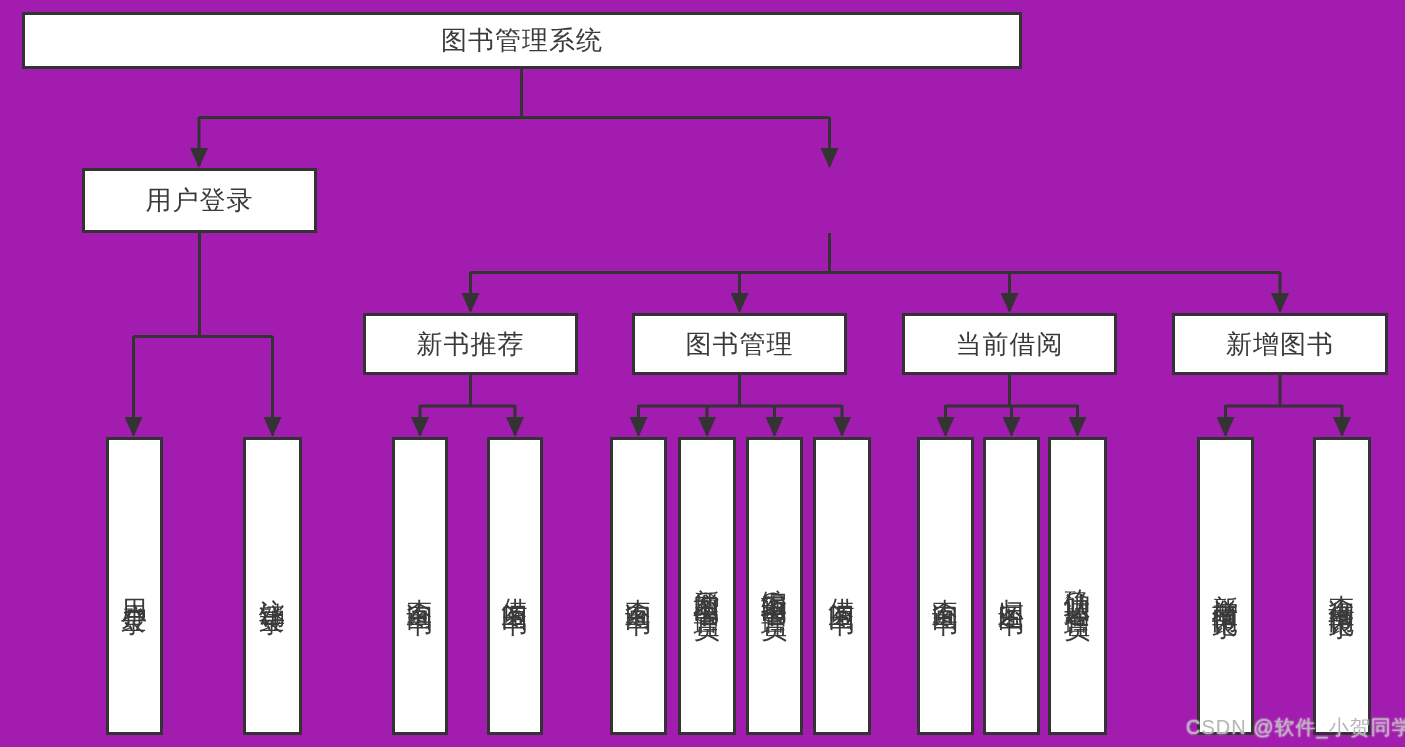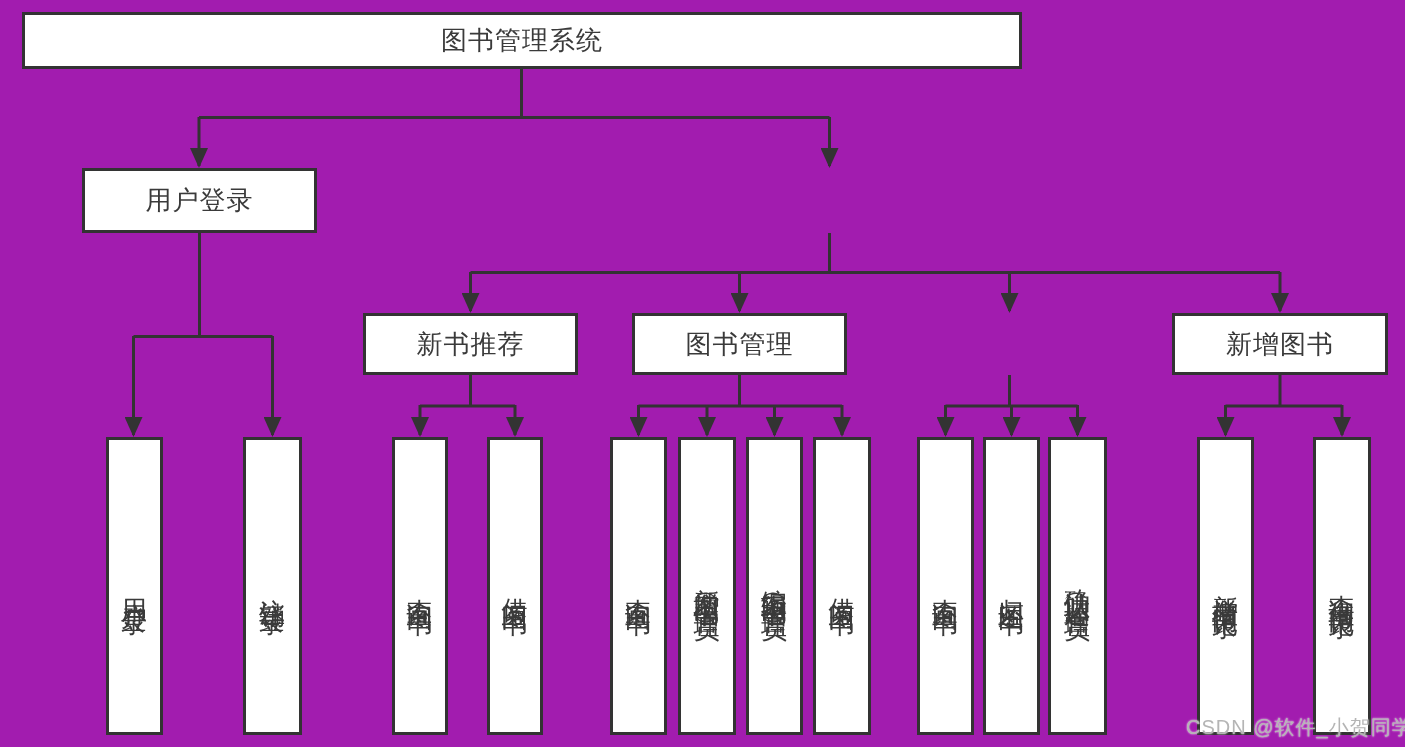--- a/index.html
+++ b/index.html
@@ -98,20 +98,21 @@
       <path d="M1342 405 V 435" marker-end="url(#arrow)"></path>
     </g>
   </svg>
 
   <div class="box hbox" style="left:22px;top:12px;width:1000px;height:57px">图书管理系统</div>
 
   <div class="box hbox" style="left:82px;top:168px;width:235px;height:65px">用户登录</div>
 
   <div class="box hbox" style="left:363px;top:313px;width:215px;height:62px">新书推荐</div>
   <div class="box hbox" style="left:632px;top:313px;width:215px;height:62px">图书管理</div>
+  <div class="box hbox" style="left:902px;top:313px;width:215px;height:62px">当前借阅</div>
   <div class="box hbox" style="left:1172px;top:313px;width:216px;height:62px">新增图书</div>
 
   <div class="box vbox" style="left:106px;top:437px;width:57px;height:298px">用户登录</div>
   <div class="box vbox" style="left:243px;top:437px;width:59px;height:298px">注销登录</div>
 
   <div class="box vbox" style="left:392px;top:437px;width:56px;height:298px">查询图书</div>
   <div class="box vbox" style="left:487px;top:437px;width:56px;height:298px">借阅图书</div>
 
   <div class="box vbox" style="left:610px;top:437px;width:57px;height:298px">查询图书</div>
   <div class="box vbox" style="left:678px;top:437px;width:58px;height:298px">新增图书（管理员）</div>

